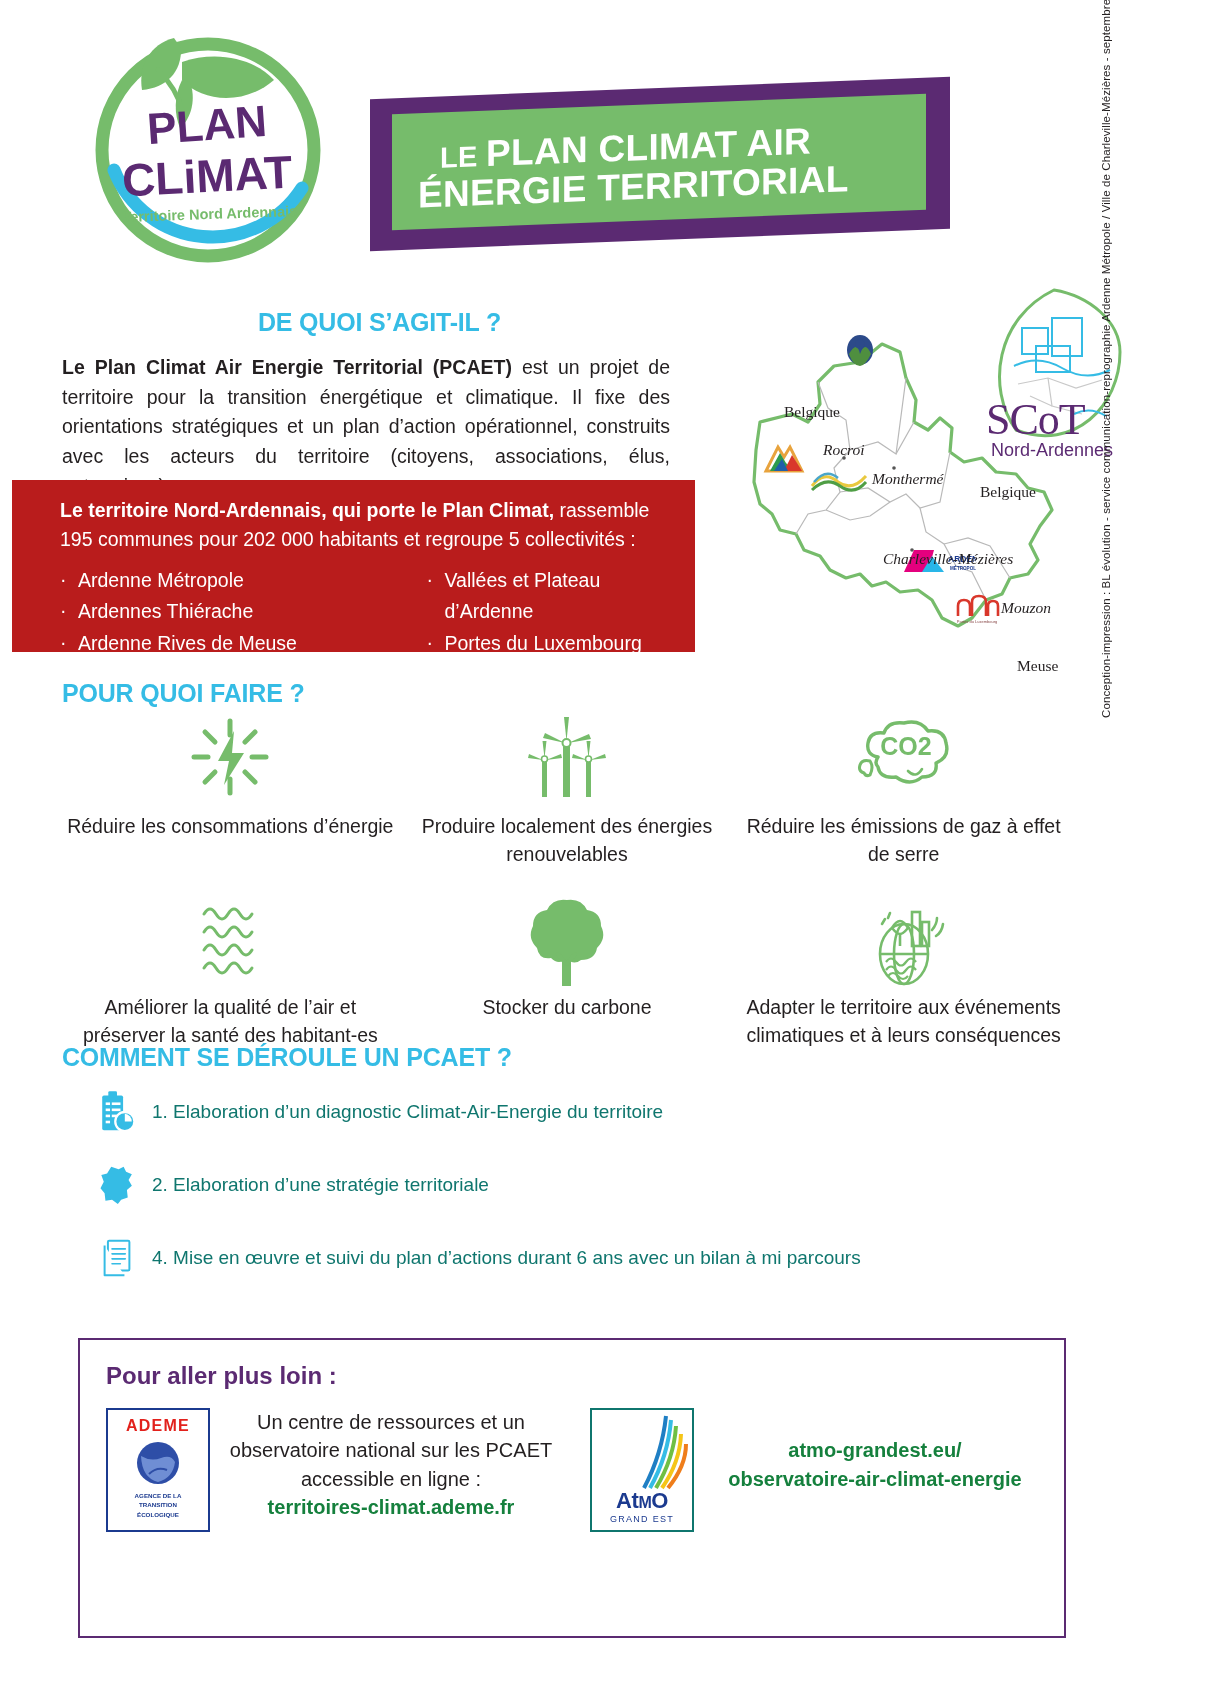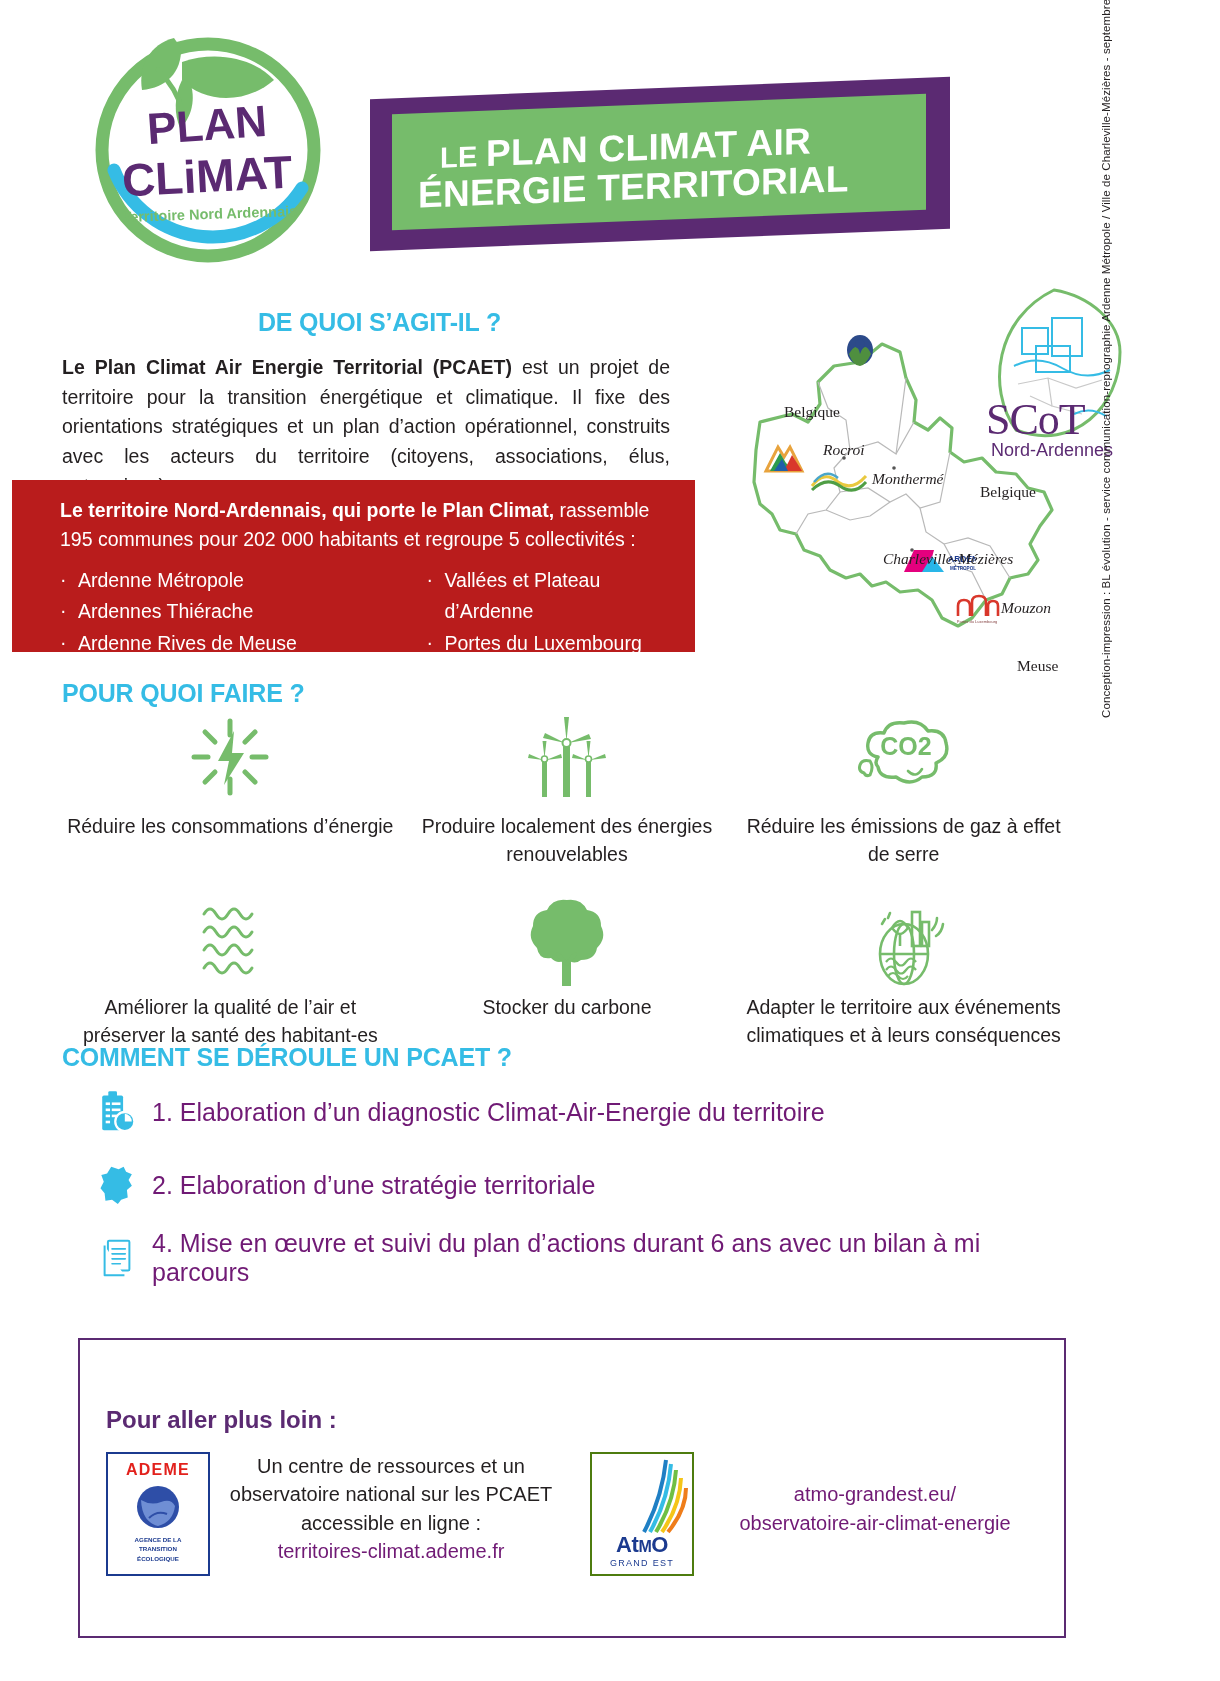--- a/index.html
+++ b/index.html
@@ -130,63 +130,62 @@
     max-width: 330px;
   }
 
   
   .steps { position: absolute; left: 88px; top: 1085px; width: 980px; }
   .step-row {
     display: flex; align-items: center;
     height: 54px; margin-bottom: 19px;
   }
   .step-icon { width: 58px; flex: 0 0 58px; display: flex; align-items: center; justify-content: center; }
-  .step-text { font-size: 25px; color: #701a75; padding-left: 6px; }
+  .step-text { font-size: 19px; color: #0f766e; padding-left: 6px; }
 
   
   .footer-box {
     position: absolute; left: 78px; top: 1338px; width: 988px; height: 300px;
     border: 2px solid #5b2a72;
     padding: 22px 26px;
   }
   .footer-title {
     color: #5b2a72; font-weight: bold; font-size: 24px;
     margin-bottom: 18px;
-    margin-top: 44px;
   }
   .footer-cols { display: flex; gap: 36px; }
   .footer-col { display: flex; gap: 18px; width: 50%; }
   .ademe-logo {
     flex: 0 0 104px; width: 104px; height: 124px;
     border: 2px solid #1b3a8f; background: #fff;
     display: flex; flex-direction: column; align-items: center;
     padding-top: 7px;
   }
   .ademe-word { color: #e2211c; font-weight: bold; font-size: 16px; letter-spacing: 1.2px; }
   .ademe-globe { width: 46px; height: 46px; margin-top: 5px; }
   .ademe-tag {
     font-size: 6.2px; color: #1b3a8f; font-weight: bold;
     text-align: center; line-height: 1.5; margin-top: 5px;
   }
   .atmo-logo {
     flex: 0 0 104px; width: 104px; height: 124px;
-    border: 2px solid #4d7c0f; background: #fff;
+    border: 2px solid #0f766e; background: #fff;
     display: flex; flex-direction: column; align-items: center;
     justify-content: flex-end; padding-bottom: 6px; position: relative;
   }
   .atmo-swoosh { position: absolute; top: 4px; left: 0; width: 104px; height: 76px; }
   .atmo-word { font-size: 22px; color: #1b3a8f; font-weight: bold; letter-spacing: -0.4px; }
   .atmo-word .lower { font-size: 16px; }
   .atmo-sub { font-size: 9px; color: #1b3a8f; letter-spacing: 1.3px; }
   .footer-text {
     font-size: 20px; line-height: 1.42; color: #231f20;
     text-align: center; flex: 1;
   }
   .footer-link {
-    color: #701a75; font-weight: normal; text-decoration: none;
+    color: #15803d; font-weight: bold; text-decoration: none;
   }
 
   
   .side-credit {
     position: absolute; left: 1100px; top: 718px;
     width: 560px;
     transform: rotate(-90deg);
     transform-origin: 0 0;
     font-size: 11.5px; color: #231f20;
     white-space: nowrap;

